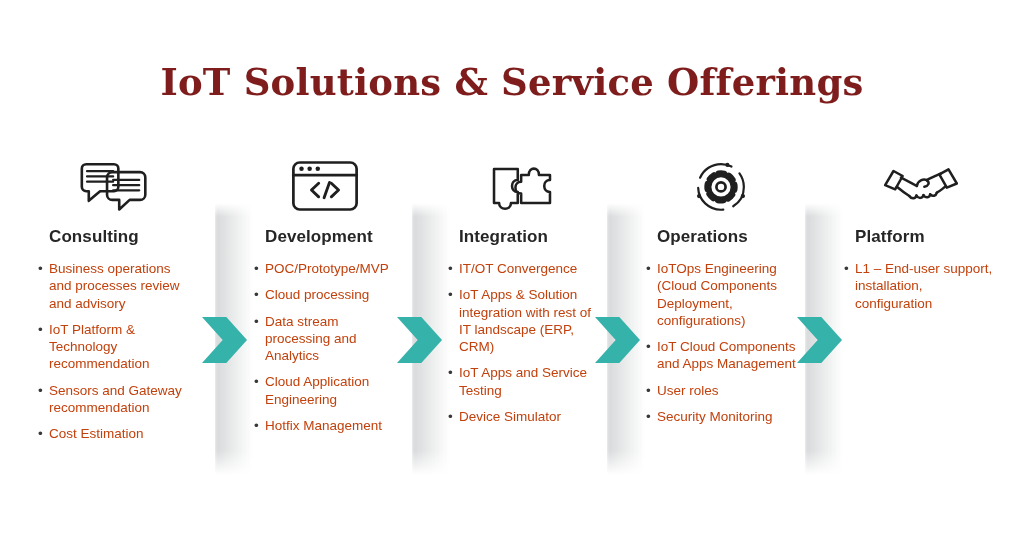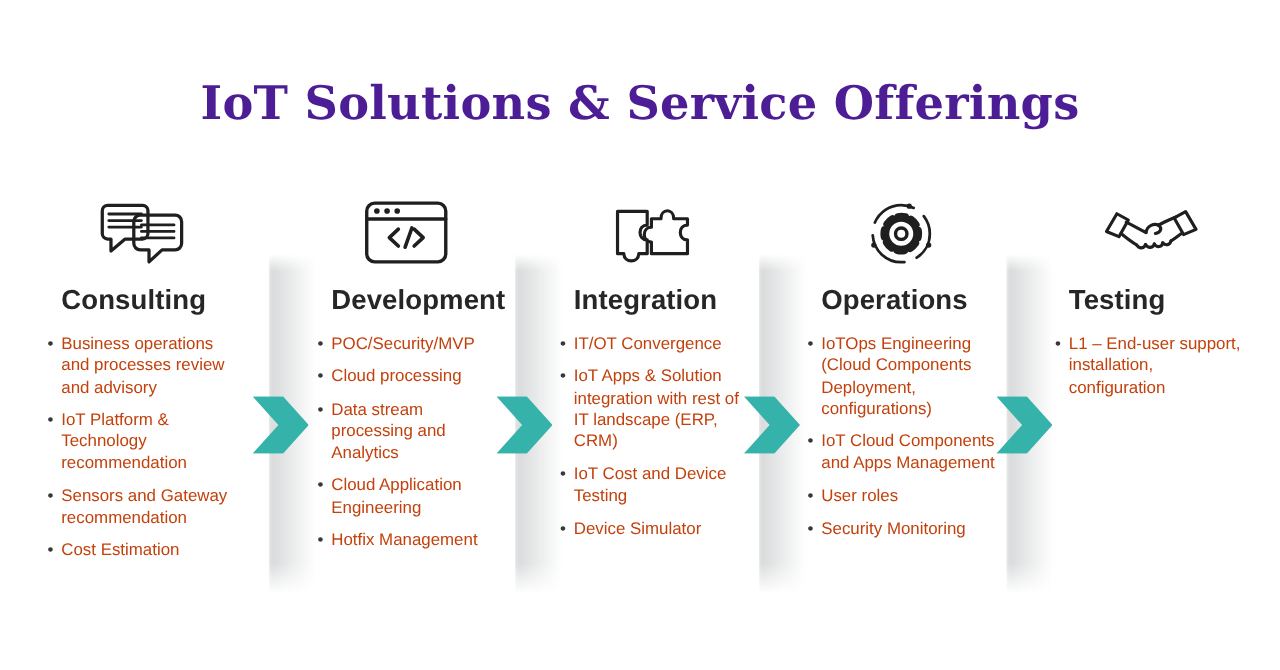--- a/index.html
+++ b/index.html
@@ -4,21 +4,21 @@
 <title>IoT Solutions &amp; Service Offerings</title>
 <style>
   html,body { margin:0; padding:0; background:#ffffff; }
   body { width:1024px; height:536px; font-family:"Liberation Sans", sans-serif; overflow:hidden; }
   .canvas { position:relative; width:1024px; height:536px; background:#ffffff; }
 
   .main-title {
     position:absolute; top:60px; left:0; width:100%;
     text-align:center;
     font-family:"DejaVu Serif", serif;
-    font-weight:700; font-size:37px; color:#4c1d95;
+    font-weight:700; font-size:37px; color:#7f1d1d;
     letter-spacing:0.2px;
   }
 
   
   .shadow-strip {
     position:absolute; top:203px; height:272px; width:46px;
     background:linear-gradient(to right, #d6d8d9, rgba(255,255,255,0) 82%);
     filter:blur(1.5px);
     -webkit-mask-image:linear-gradient(to bottom, transparent, #000 5%, #000 91%, transparent);
     mask-image:linear-gradient(to bottom, transparent, #000 5%, #000 91%, transparent);
@@ -39,21 +39,21 @@
   #col3{left:448px; width:147px}
   #col4{left:646px; width:150px}
   #col5{left:844px; width:154px}
 
   .icon-box { height:62px; display:flex; align-items:center; justify-content:center; }
   .icon-box svg { display:block; }
   .ic { stroke:#1f1f1f; fill:none; stroke-linecap:round; stroke-linejoin:round; }
 
   .col h2 {
     margin:10px 0 0 11px;
-    font-size:22px; font-weight:700; color:#262626; letter-spacing:0.1px;
+    font-size:17px; font-weight:700; color:#262626; letter-spacing:0.1px;
   }
   .col ul { list-style:none; margin:13px 0 0 0; padding:0; }
   .col li {
     position:relative; padding-left:11px; margin-bottom:9px;
     font-size:13.5px; line-height:1.28; color:#c2410c;
   }
   .col li::before { content:"\2022"; position:absolute; left:0; top:0; color:#383838; }
 </style>
 </head>
 <body>
@@ -98,40 +98,40 @@
         <circle cx="16" cy="12" r="2.5" fill="#1f1f1f"></circle>
         <circle cx="25" cy="12" r="2.5" fill="#1f1f1f"></circle>
         <circle cx="34" cy="12" r="2.5" fill="#1f1f1f"></circle>
         <path class="ic" stroke-width="3.2" d="M35,28 L27,35.5 L35,43"></path>
         <path class="ic" stroke-width="3.2" d="M47,27 L41,44"></path>
         <path class="ic" stroke-width="3.2" d="M49,28 L57,35.5 L49,43"></path>
       </svg>
     </div>
     <h2>Development</h2>
     <ul>
-      <li>POC/Security/MVP</li>
+      <li>POC/Prototype/MVP</li>
       <li>Cloud processing</li>
       <li>Data stream processing and Analytics</li>
       <li>Cloud Application Engineering</li>
       <li>Hotfix Management</li>
     </ul>
   </div>
 
   <div class="col" id="col3">
     <div class="icon-box">
       <svg width="78" height="54" viewBox="0 0 92 62">
         <path class="ic" stroke-width="3" d="M13,11 H41 V24 C32,24 32,38 41,38 V51 H33 C33,60 19,60 19,51 H13 Z"></path>
         <path class="ic" stroke-width="3" d="M45,18 H54 C54,8 66,8 66,18 H79 V24 C70,24 70,38 79,38 V51 H45 V40 C36,40 36,26 45,26 Z"></path>
       </svg>
     </div>
     <h2>Integration</h2>
     <ul>
       <li>IT/OT Convergence</li>
       <li>IoT Apps &amp; Solution integration with rest of IT landscape (ERP, CRM)</li>
-      <li>IoT Cost and Device Testing</li>
+      <li>IoT Apps and Service Testing</li>
       <li>Device Simulator</li>
     </ul>
   </div>
 
   <div class="col" id="col4">
     <div class="icon-box">
       <svg width="64" height="64" viewBox="0 0 70 70">
         <circle class="ic" stroke-width="2.4" cx="35" cy="36" r="25" pathLength="100" stroke-dasharray="26 7.3" stroke-dashoffset="10"></circle>
         <circle cx="42" cy="12" r="2.3" fill="#1f1f1f"></circle>
         <circle cx="11" cy="46" r="2.3" fill="#1f1f1f"></circle>
@@ -160,19 +160,19 @@
         <path class="ic" stroke-width="3" d="M43,30 C44,23 51,21 55,23"></path>
         <path class="ic" stroke-width="3" d="M55,23 C59,26 57,30 52,31"></path>
         <path class="ic" stroke-width="3" d="M19,31 C25,36 29,39 34,42"></path>
         <path class="ic" stroke-width="3" d="M34,42 c2.5,4 7.5,3.5 8.5,-0.5"></path>
         <path class="ic" stroke-width="3" d="M42.5,41.5 c2.5,4 7.5,3.5 8.5,-0.5"></path>
         <path class="ic" stroke-width="3" d="M51,41 c2.5,4 7.5,3 8,-1"></path>
         <path class="ic" stroke-width="3" d="M59,40 c3,3 7,2 8,-2"></path>
         <path class="ic" stroke-width="3" d="M67,38 C71,36 74,33 77,31"></path>
       </svg>
     </div>
-    <h2>Testing</h2>
+    <h2>Platform</h2>
     <ul>
       <li>L1 – End-user support, installation, configuration</li>
     </ul>
   </div>
 
 </div>
 
 </body></html>

